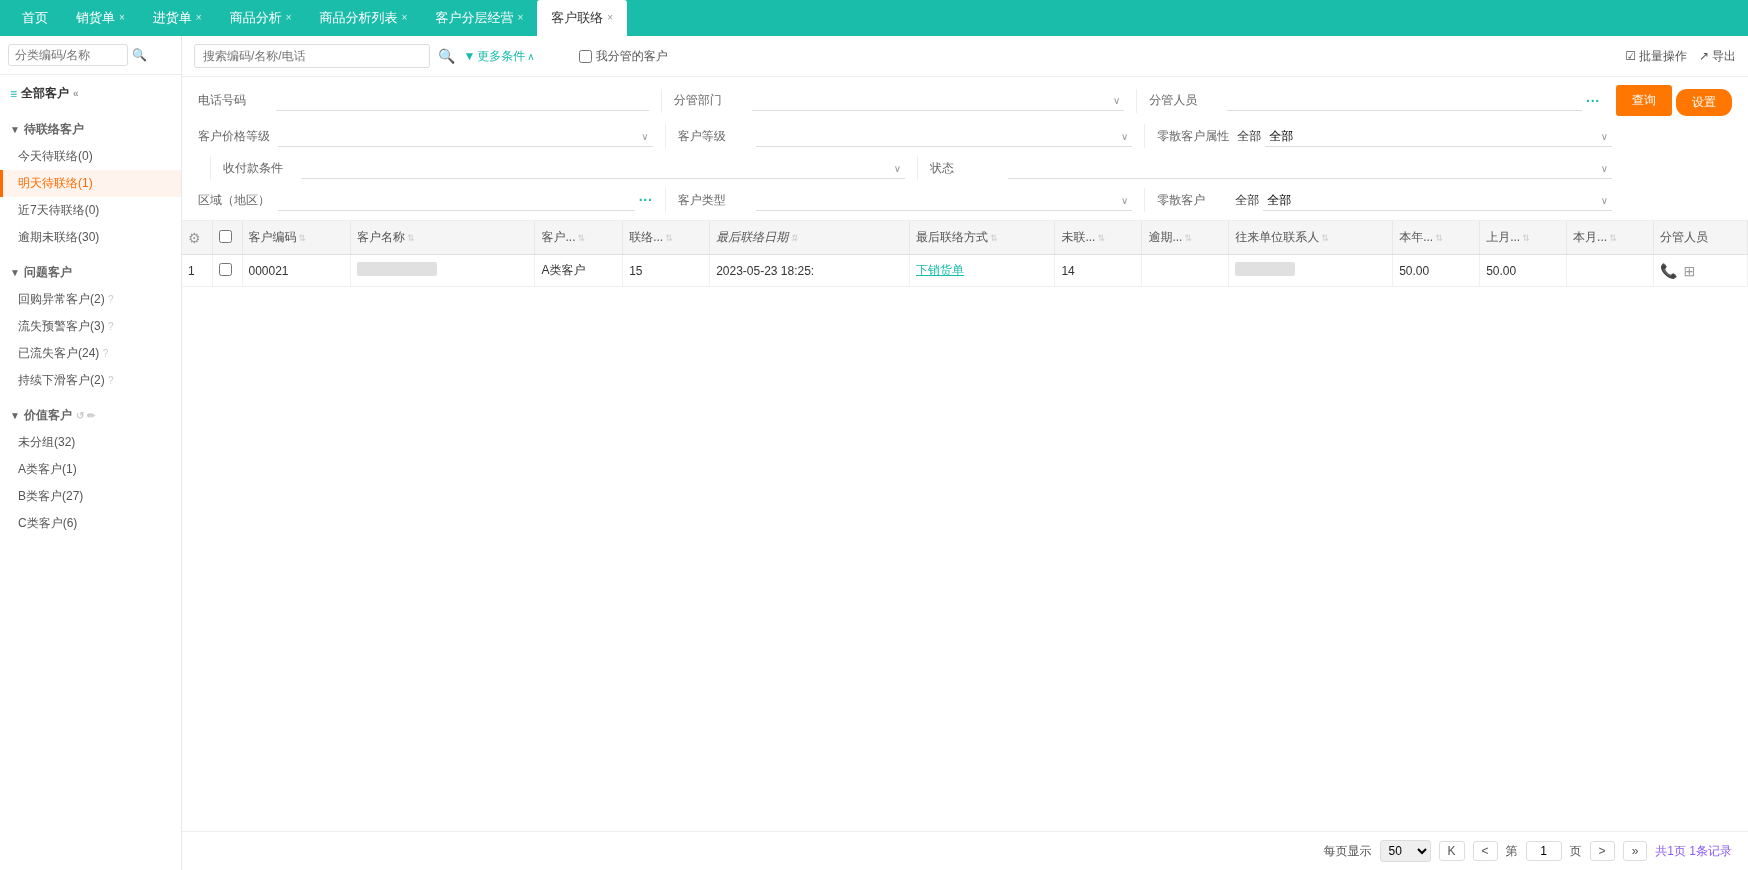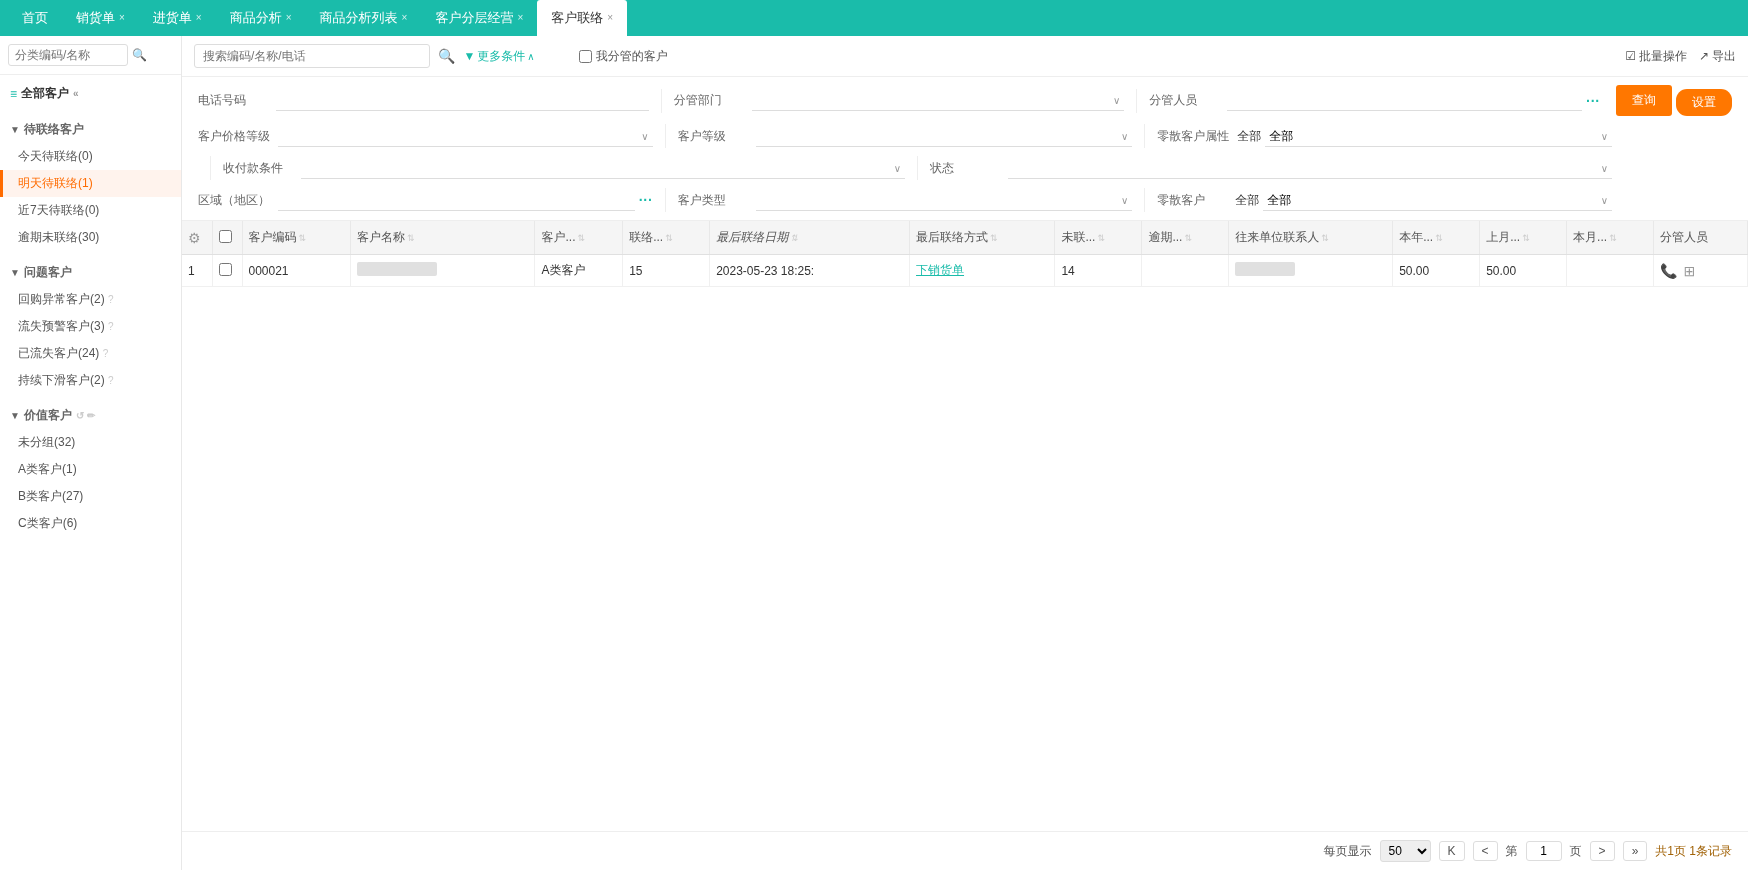--- a/index.html
+++ b/index.html
@@ -69,21 +69,21 @@
     .action-icons { display: flex; gap: 6px; color: #999; }
     .action-icon { cursor: pointer; font-size: 14px; }
     .gear-icon { color: #999; font-size: 14px; cursor: pointer; }
 
     
     .pagination { background: #fff; border-top: 1px solid #eee; padding: 8px 16px; display: flex; align-items: center; justify-content: flex-end; gap: 8px; font-size: 12px; color: #555; }
     .page-label { color: #555; }
     .page-select { border: 1px solid #ddd; border-radius: 3px; padding: 2px 4px; font-size: 12px; }
     .page-btn { border: 1px solid #ddd; background: #fff; border-radius: 3px; padding: 2px 8px; cursor: pointer; color: #555; font-size: 12px; }
     .page-input { border: 1px solid #ddd; border-radius: 3px; padding: 2px 4px; width: 36px; text-align: center; font-size: 12px; }
-    .page-info { color: #a16207; }
+    .page-info { color: #8b5cf6; }
 
     
     ::-webkit-scrollbar { width: 6px; height: 6px; }
     ::-webkit-scrollbar-thumb { background: #ccc; border-radius: 3px; }
     ::-webkit-scrollbar-track { background: #f5f5f5; }
   </style>
 </head>
 <body>
 
 <div class="top-nav">

